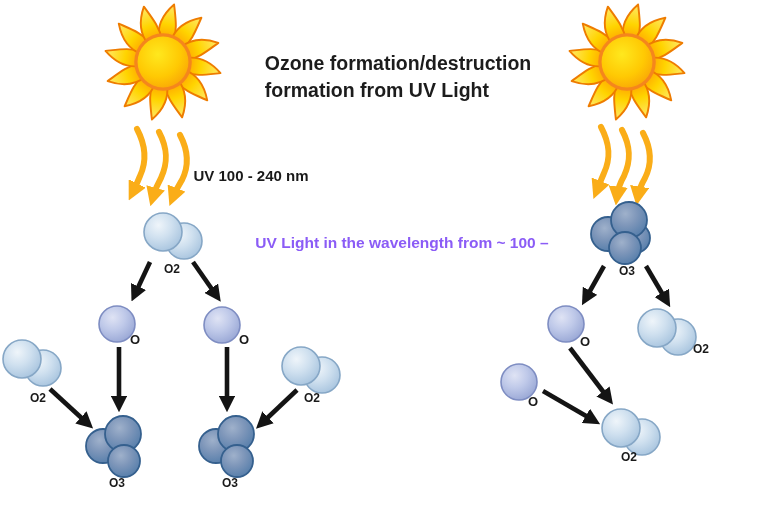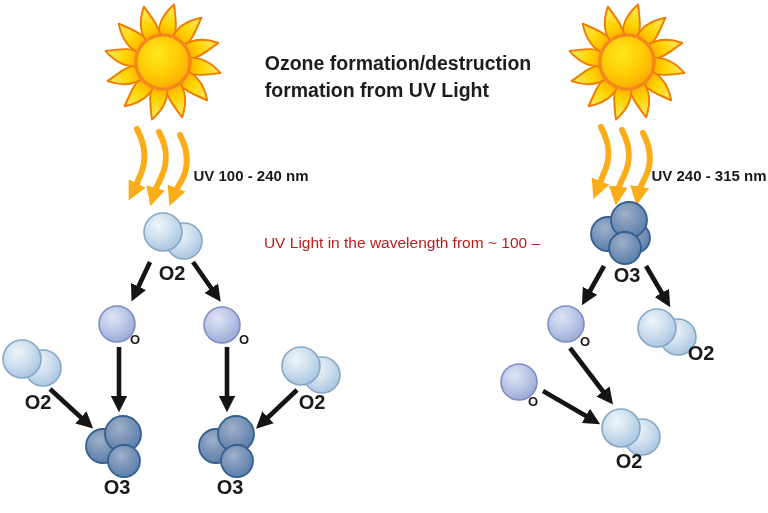--- a/index.html
+++ b/index.html
@@ -15,31 +15,31 @@
   .cPeri{fill:url(#gPeri);stroke:#7e8dc2;stroke-width:1.6;}
   .cSteel{fill:url(#gSteel);stroke:#35608e;stroke-width:1.8;}
   .uvPath{fill:none;stroke:#faad18;stroke-width:6;stroke-linecap:round;}
   .rxn{stroke:#141414;stroke-width:4.6;}
   .lbl{
     position:absolute;
     transform:translateX(-50%);
     font-weight:bold;color:#1a1a1a;
     white-space:nowrap;line-height:1;
   }
-  .md{font-size:20px;text-align:center;}
+  .md{font-size:12px;text-align:center;}
   .sm{font-size:13px;}
   .uvlbl{font-size:15px;}
   .title{
     position:absolute;left:398px;top:50px;transform:translateX(-50%);
     font-weight:bold;font-size:19.5px;color:#1c1c1c;
     text-align:left;line-height:27px;white-space:nowrap;
   }
   .caption{
     position:absolute;left:402px;top:232px;transform:translateX(-50%);
-    font-weight:normal;font-size:15.5px;color:#b91c1c;
+    font-weight:bold;font-size:15.5px;color:#8b5cf6;
     text-align:left;line-height:21px;white-space:nowrap;
   }
 </style>
 </head>
 <body>
 
 <div class="canvas">
 
   <svg width="768" height="513" viewBox="0 0 768 513">
     <defs>
@@ -160,21 +160,20 @@
   <div class="title">
     <div>Ozone formation/destruction</div>
     <div>formation from UV Light</div>
   </div>
 
   <div class="caption">
     <div>UV Light in the wavelength from ~ 100 –</div>
   </div>
 
   <div class="lbl uvlbl" style="left:251px;top:168px;">UV 100 - 240 nm</div>
-  <div class="lbl uvlbl" style="left:709px;top:168px;">UV 240 - 315 nm</div>
 
   <div class="lbl md" style="left:172px;top:263px;">O2</div>
   <div class="lbl sm" style="left:135px;top:333px;">O</div>
   <div class="lbl sm" style="left:244px;top:333px;">O</div>
   <div class="lbl md" style="left:117px;top:477px;">O3</div>
   <div class="lbl md" style="left:230px;top:477px;">O3</div>
   <div class="lbl md" style="left:38px;top:392px;">O2</div>
   <div class="lbl md" style="left:312px;top:392px;">O2</div>
 
   <div class="lbl md" style="left:627px;top:265px;">O3</div>

